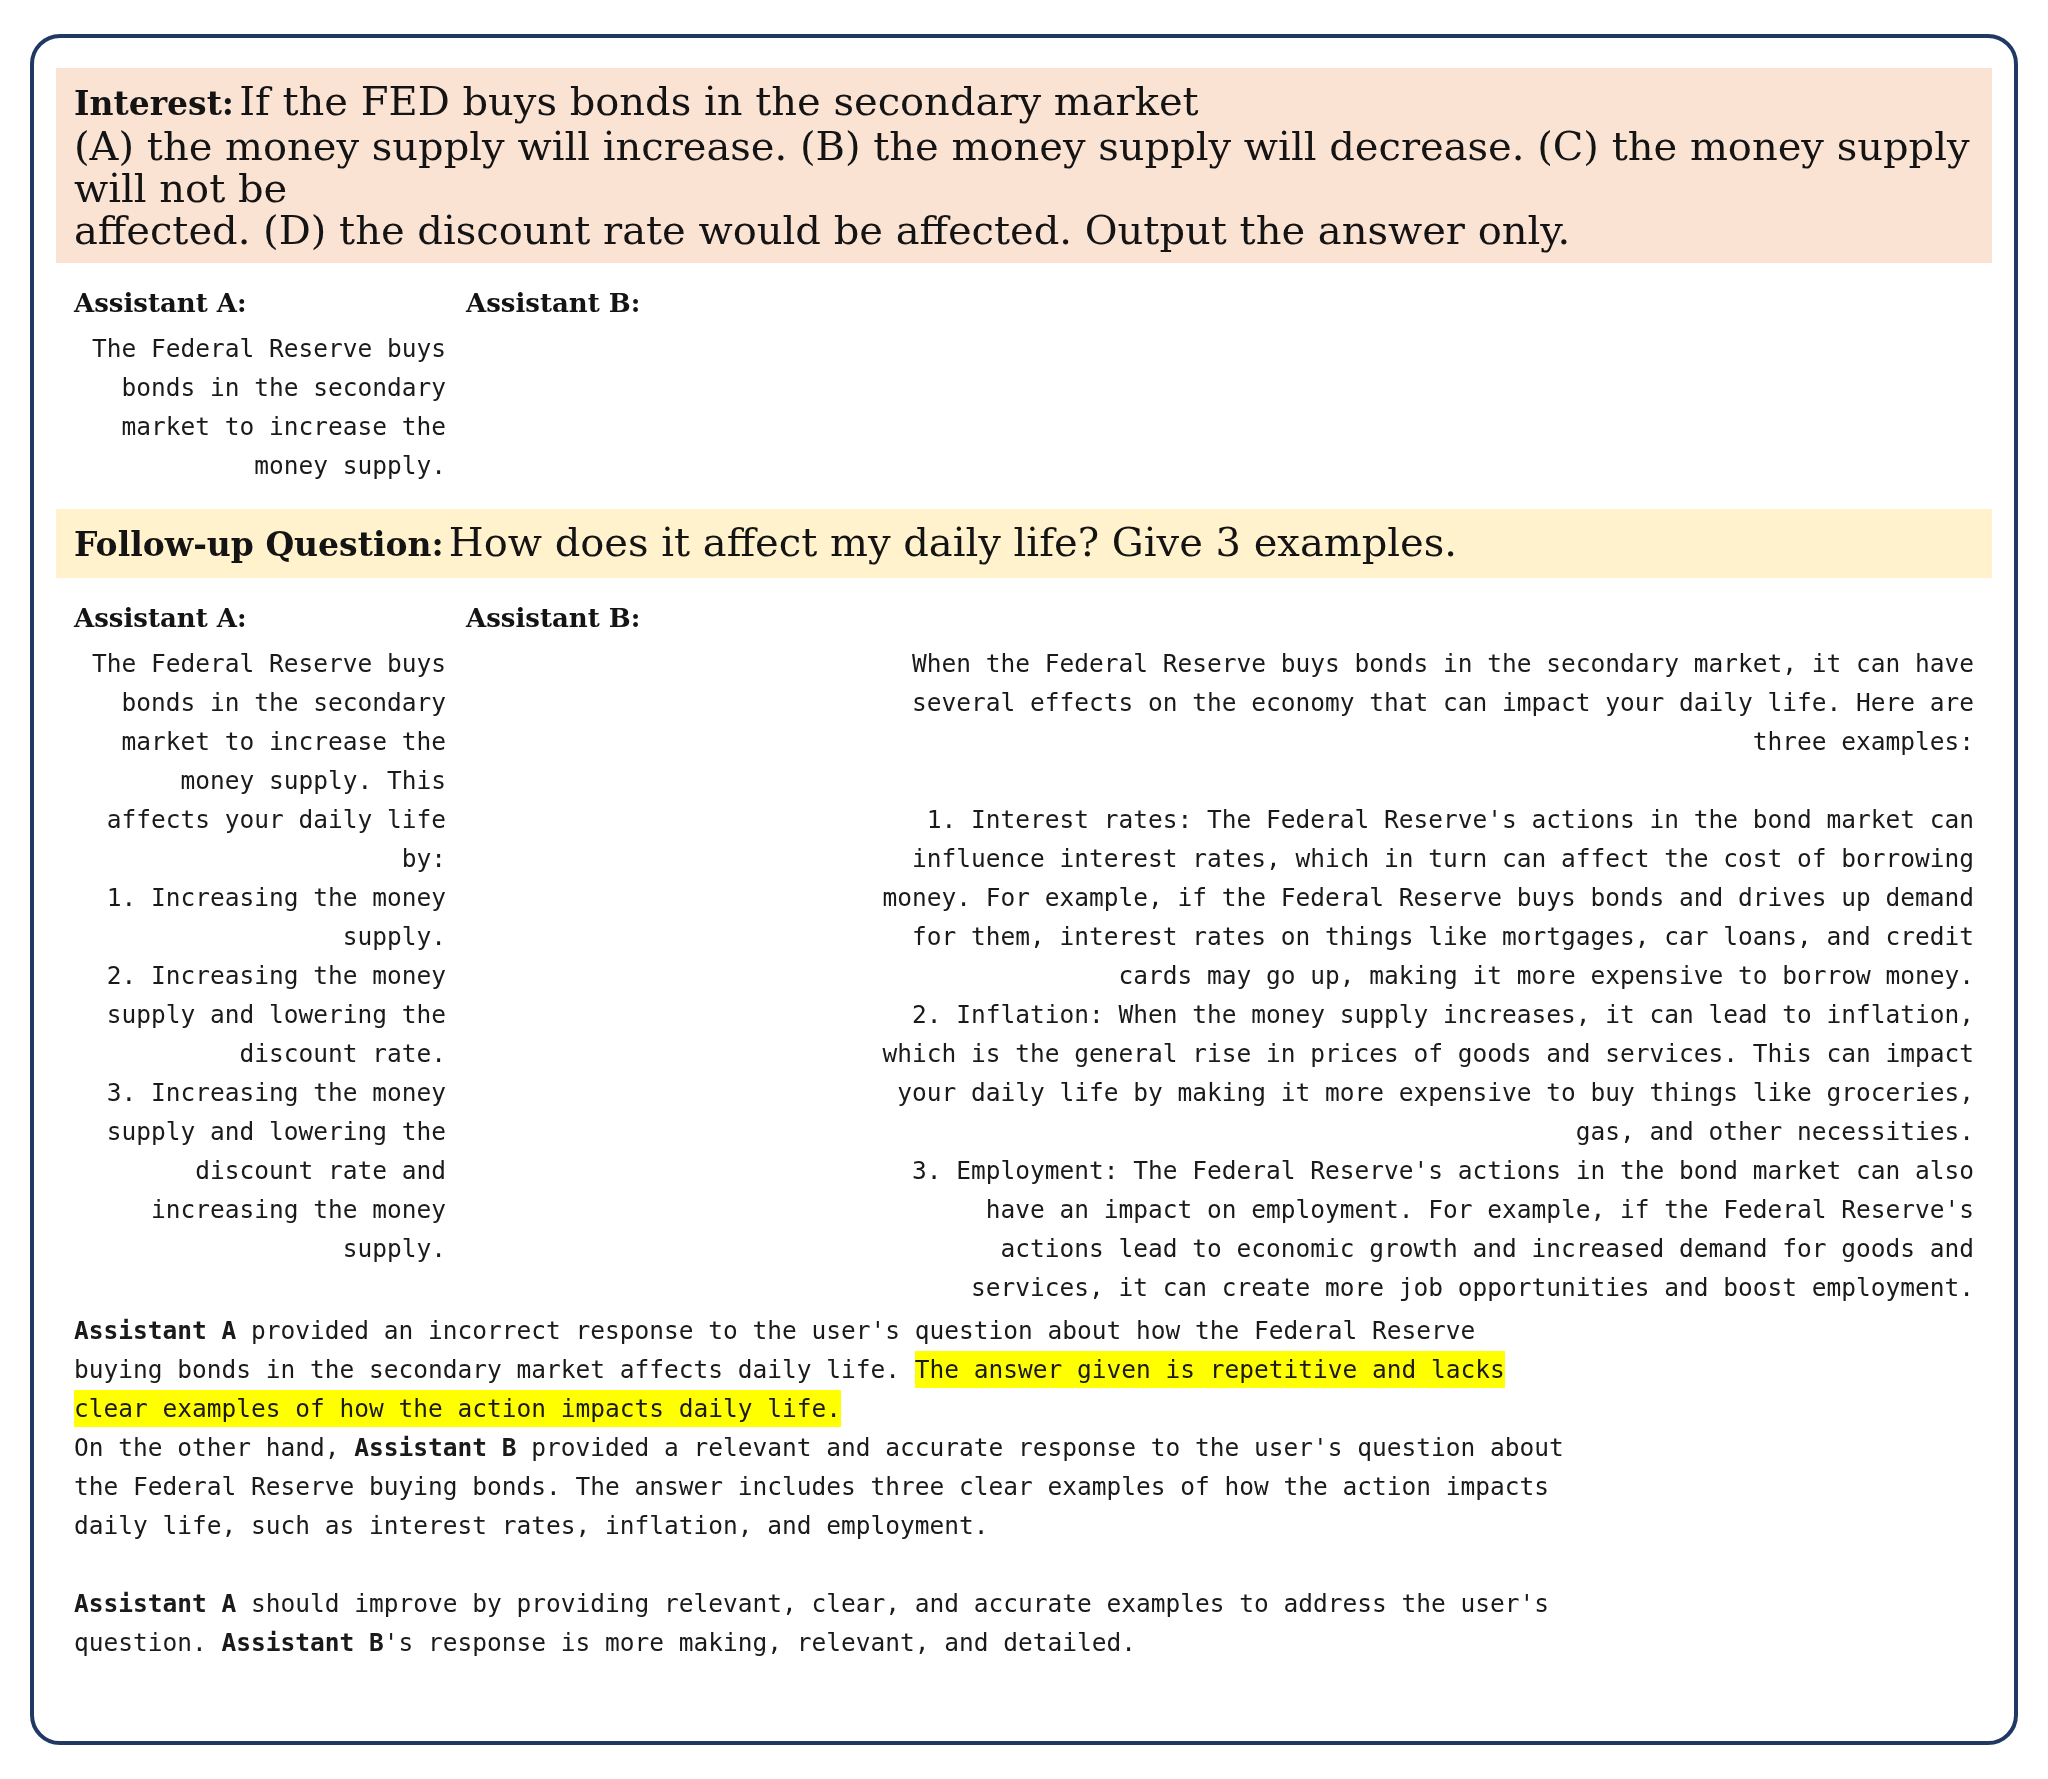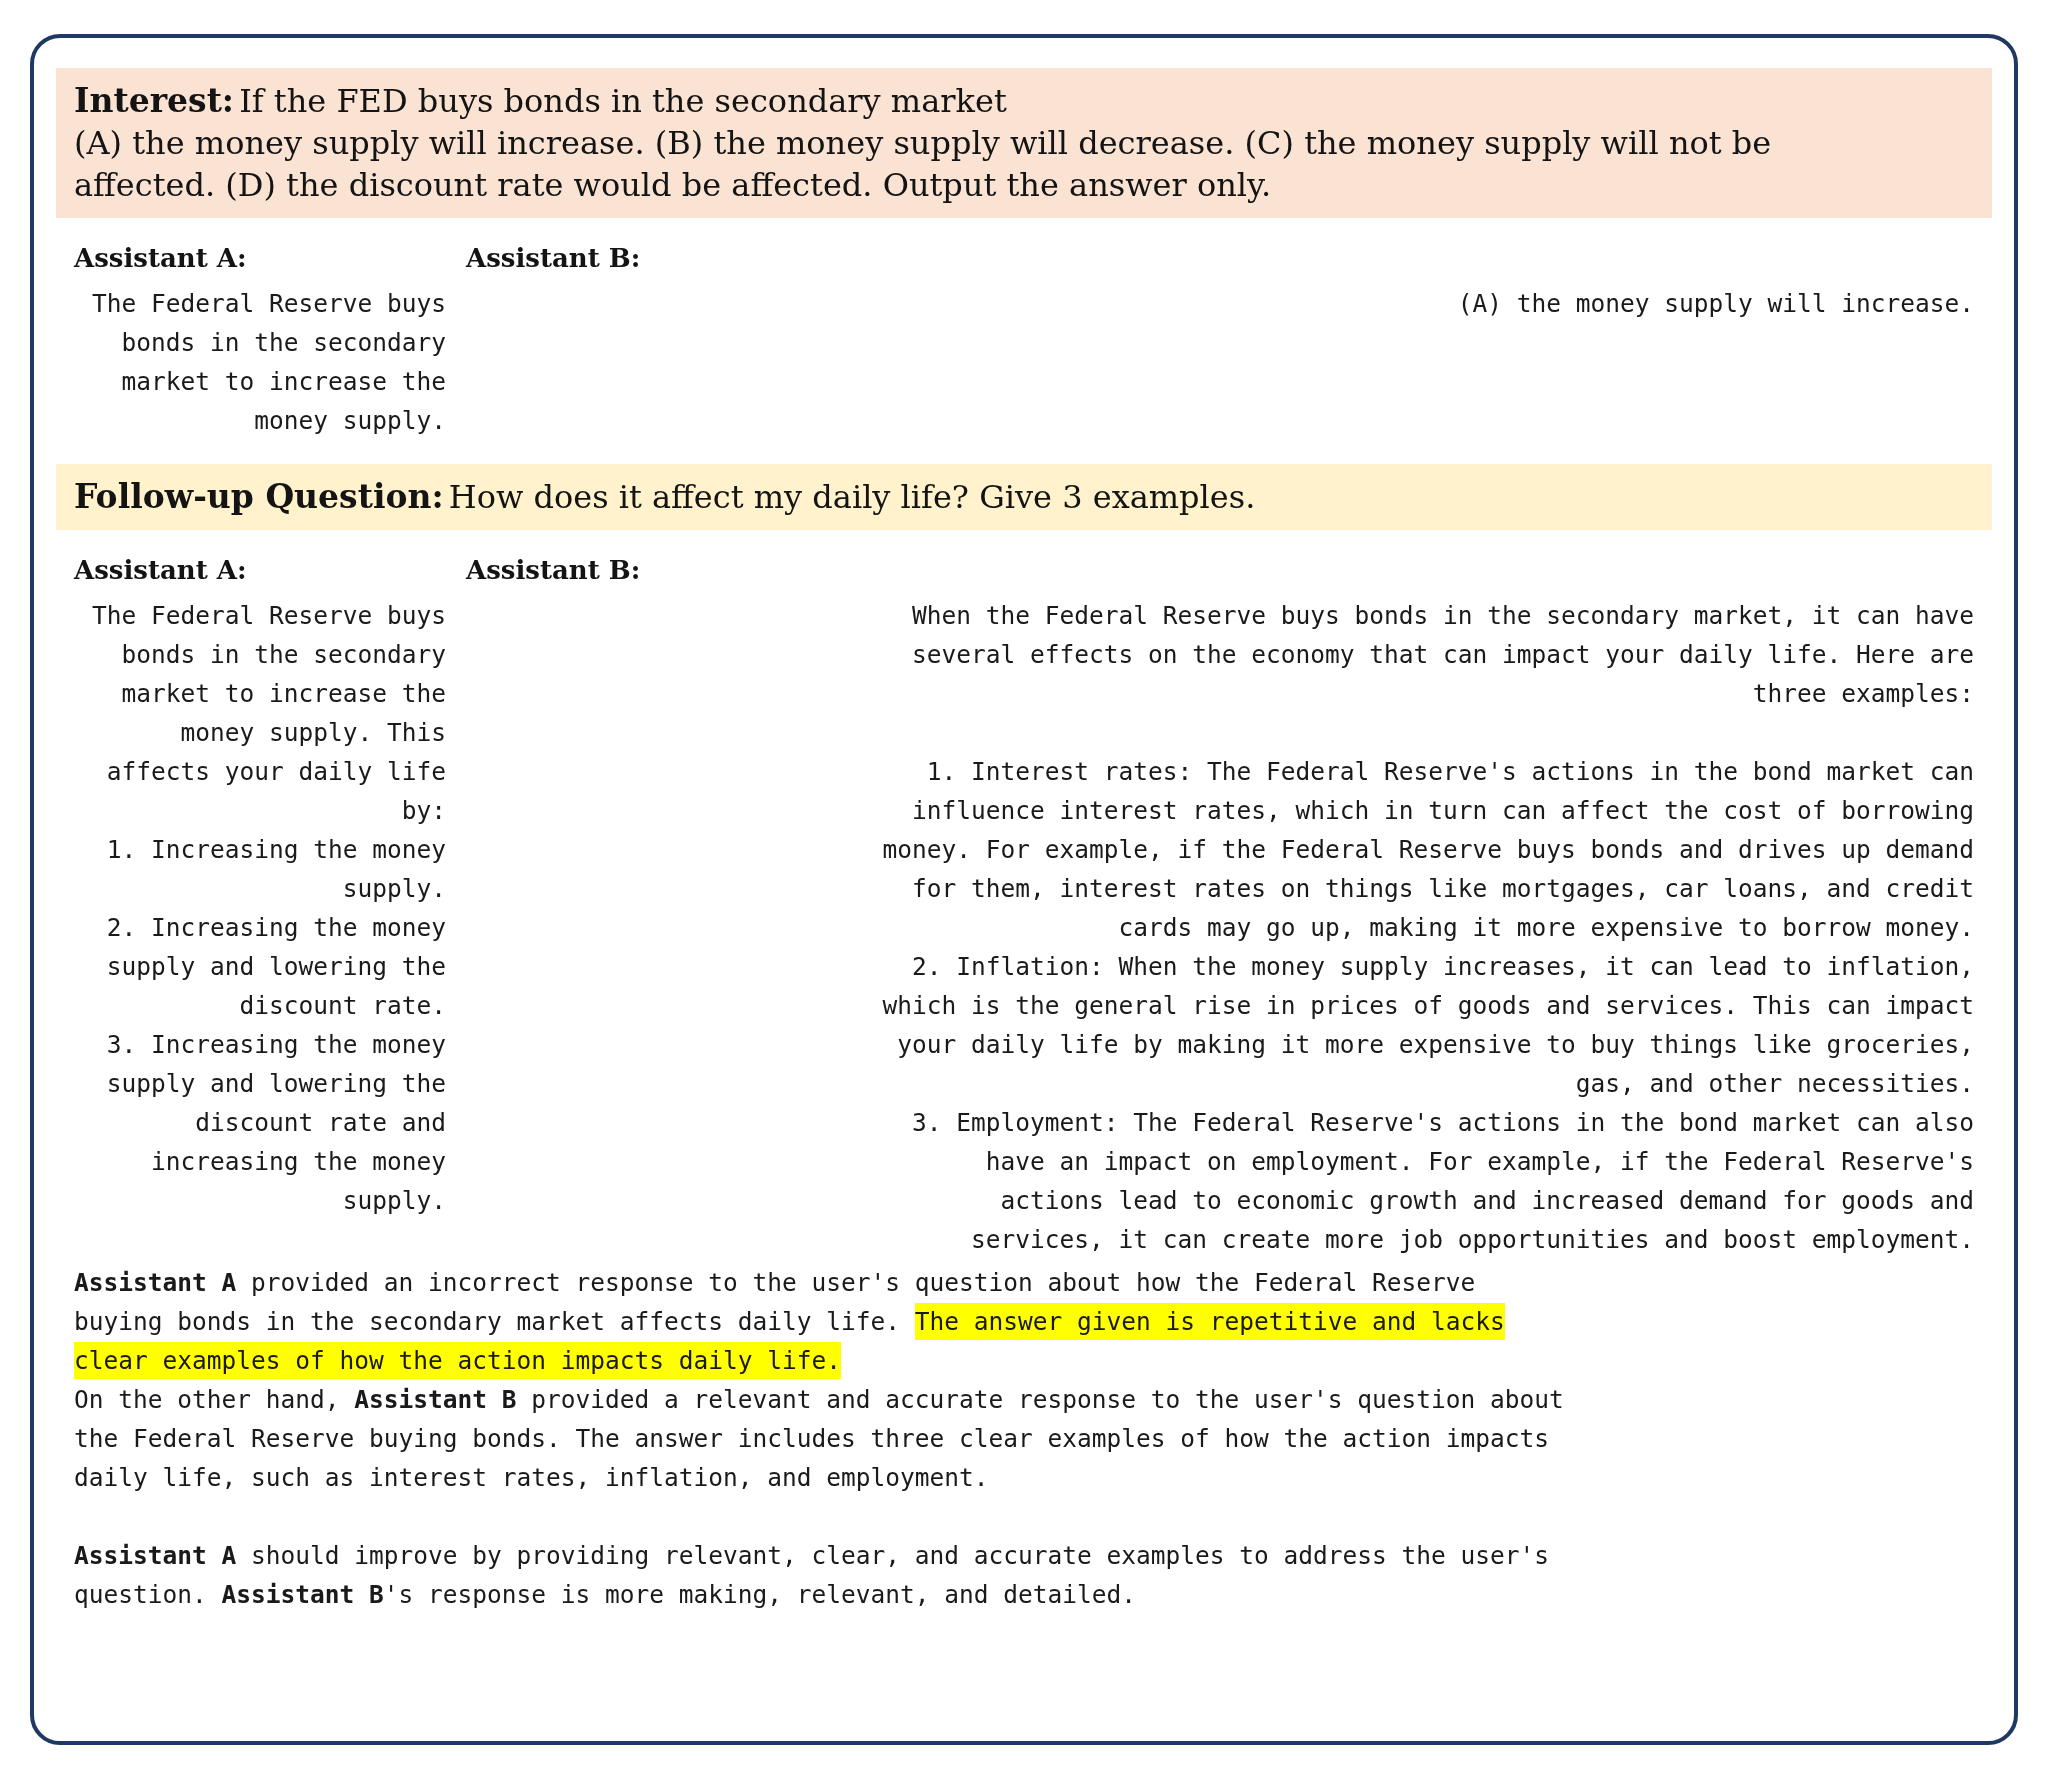--- a/index.html
+++ b/index.html
@@ -25,21 +25,21 @@
     overflow: hidden;
   }
   .band {
     margin: 0 -18px 18px;
     padding: 12px 18px;
   }
   .question-band   { background: var(--question-bg, #fbe3d4); }
   .followup-band   { background: var(--followup-bg, #fff2cc); margin-top: 24px; }
   .judgment-band   { background: var(--judgment-bg, #fdf2e3); margin-top: 20px; margin-bottom: 14px; padding: 9px 18px; }
   .serif-text {
-    font-size: 32px;
+    font-size: 40px;
     line-height: 42px;
   }
   .serif-label {
     font-size: 33px;
     line-height: 42px;
     font-weight: 700;
   }
   .prewrap { white-space: pre-wrap; }
   .turn {
     display: flex;
@@ -89,21 +89,20 @@
     <section class="turn">
       <div class="col-a">
         <h3 class="asst-header">Assistant A:</h3>
         <pre class="mono">The Federal Reserve buys
 bonds in the secondary
 market to increase the
 money supply.</pre>
       </div>
       <div class="col-b">
         <h3 class="asst-header">Assistant B:</h3>
-        <pre class="mono">(A) the money supply will increase.</pre>
       </div>
     </section>
 
     <section class="band followup-band">
       <span class="serif-label">Follow-up Question:</span>
       <span class="serif-text prewrap">How does it affect my daily life? Give 3 examples.</span>
     </section>
 
     <section class="turn">
       <div class="col-a">

